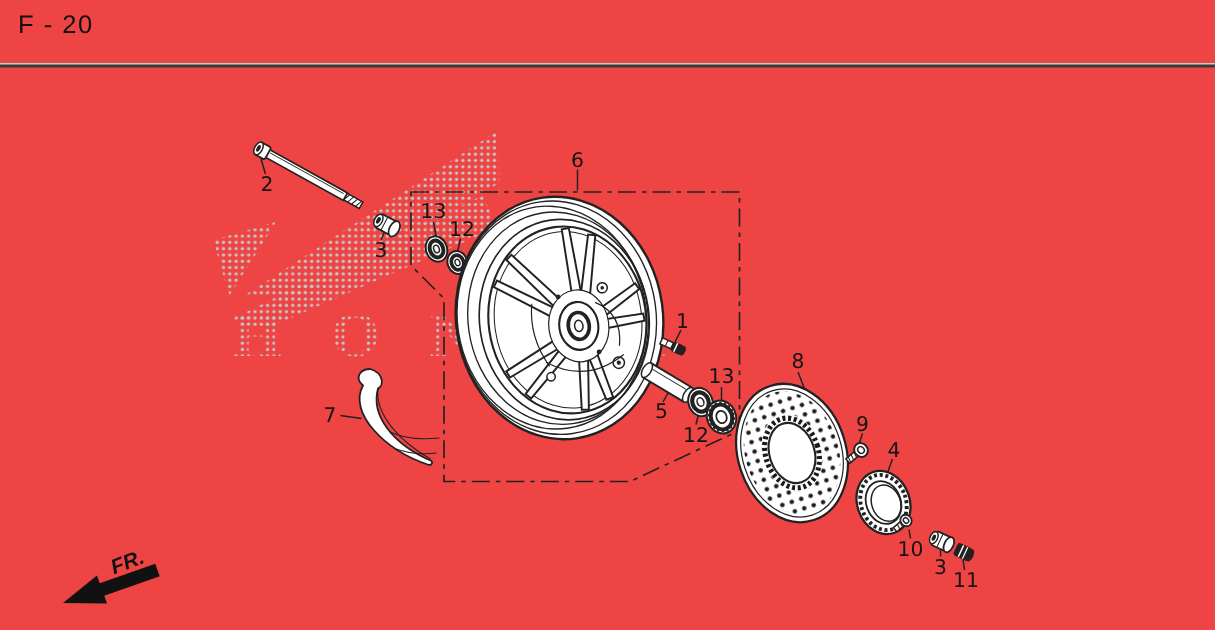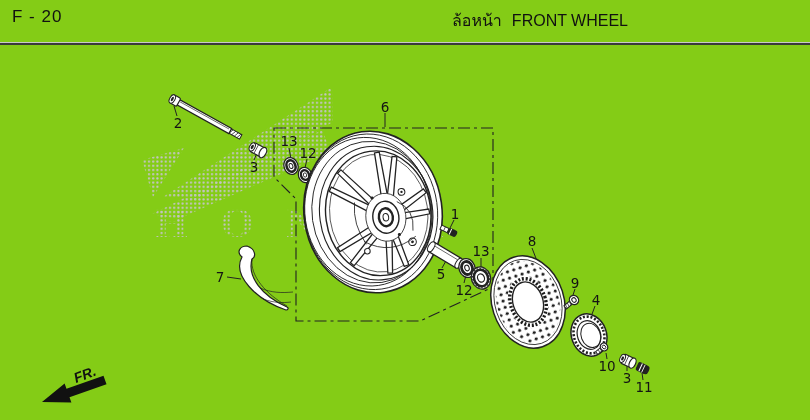--- a/index.html
+++ b/index.html
@@ -1,33 +1,30 @@
 <!DOCTYPE html>
 <html><head>
 <meta charset="utf-8">
 <style>
   html,body{margin:0;padding:0;background:#fff;}
-  .page{position:relative;width:810px;height:420px;background:#84cc16;overflow:hidden;
+  .page{position:relative;width:810px;height:420px;background:#ef4444;overflow:hidden;
         font-family:"Liberation Sans",sans-serif;color:#111;}
   .page-code{position:absolute;left:12px;top:7px;font-size:17px;letter-spacing:1px;color:#111;}
   .title{position:absolute;left:400px;top:8px;width:280px;text-align:center;font-size:16px;color:#111;white-space:nowrap;}
   .title .thai{margin-right:10px;}
   .rule{position:absolute;left:0;top:42px;width:810px;height:2px;background:#3a3a3a;border-top:1px solid #c9c9c9;}
   svg{position:absolute;left:0;top:0;}
   .callout{font-family:"DejaVu Sans","Liberation Sans",sans-serif;font-size:13.5px;fill:#141414;}
 </style>
 </head>
 <body>
 
 <div class="page">
 
   <div class="page-code">F - 20</div>
-  <div class="title">
-    <span class="thai">ล้อหน้า</span><span>FRONT WHEEL</span>
-  </div>
   <div class="rule"></div>
 
   <svg id="diagram" width="810" height="420" viewBox="0 0 810 420">
     <defs>
       <pattern id="wmdots" patternUnits="userSpaceOnUse" width="4.2" height="4.2">
         <circle cx="2" cy="2" r="1.1" fill="#c4c4c4"></circle>
       </pattern>
       <pattern id="discdots" patternUnits="userSpaceOnUse" width="6.6" height="6.6">
         <circle cx="3" cy="3" r="1.5" fill="#1b1b1b"></circle>
       </pattern>

